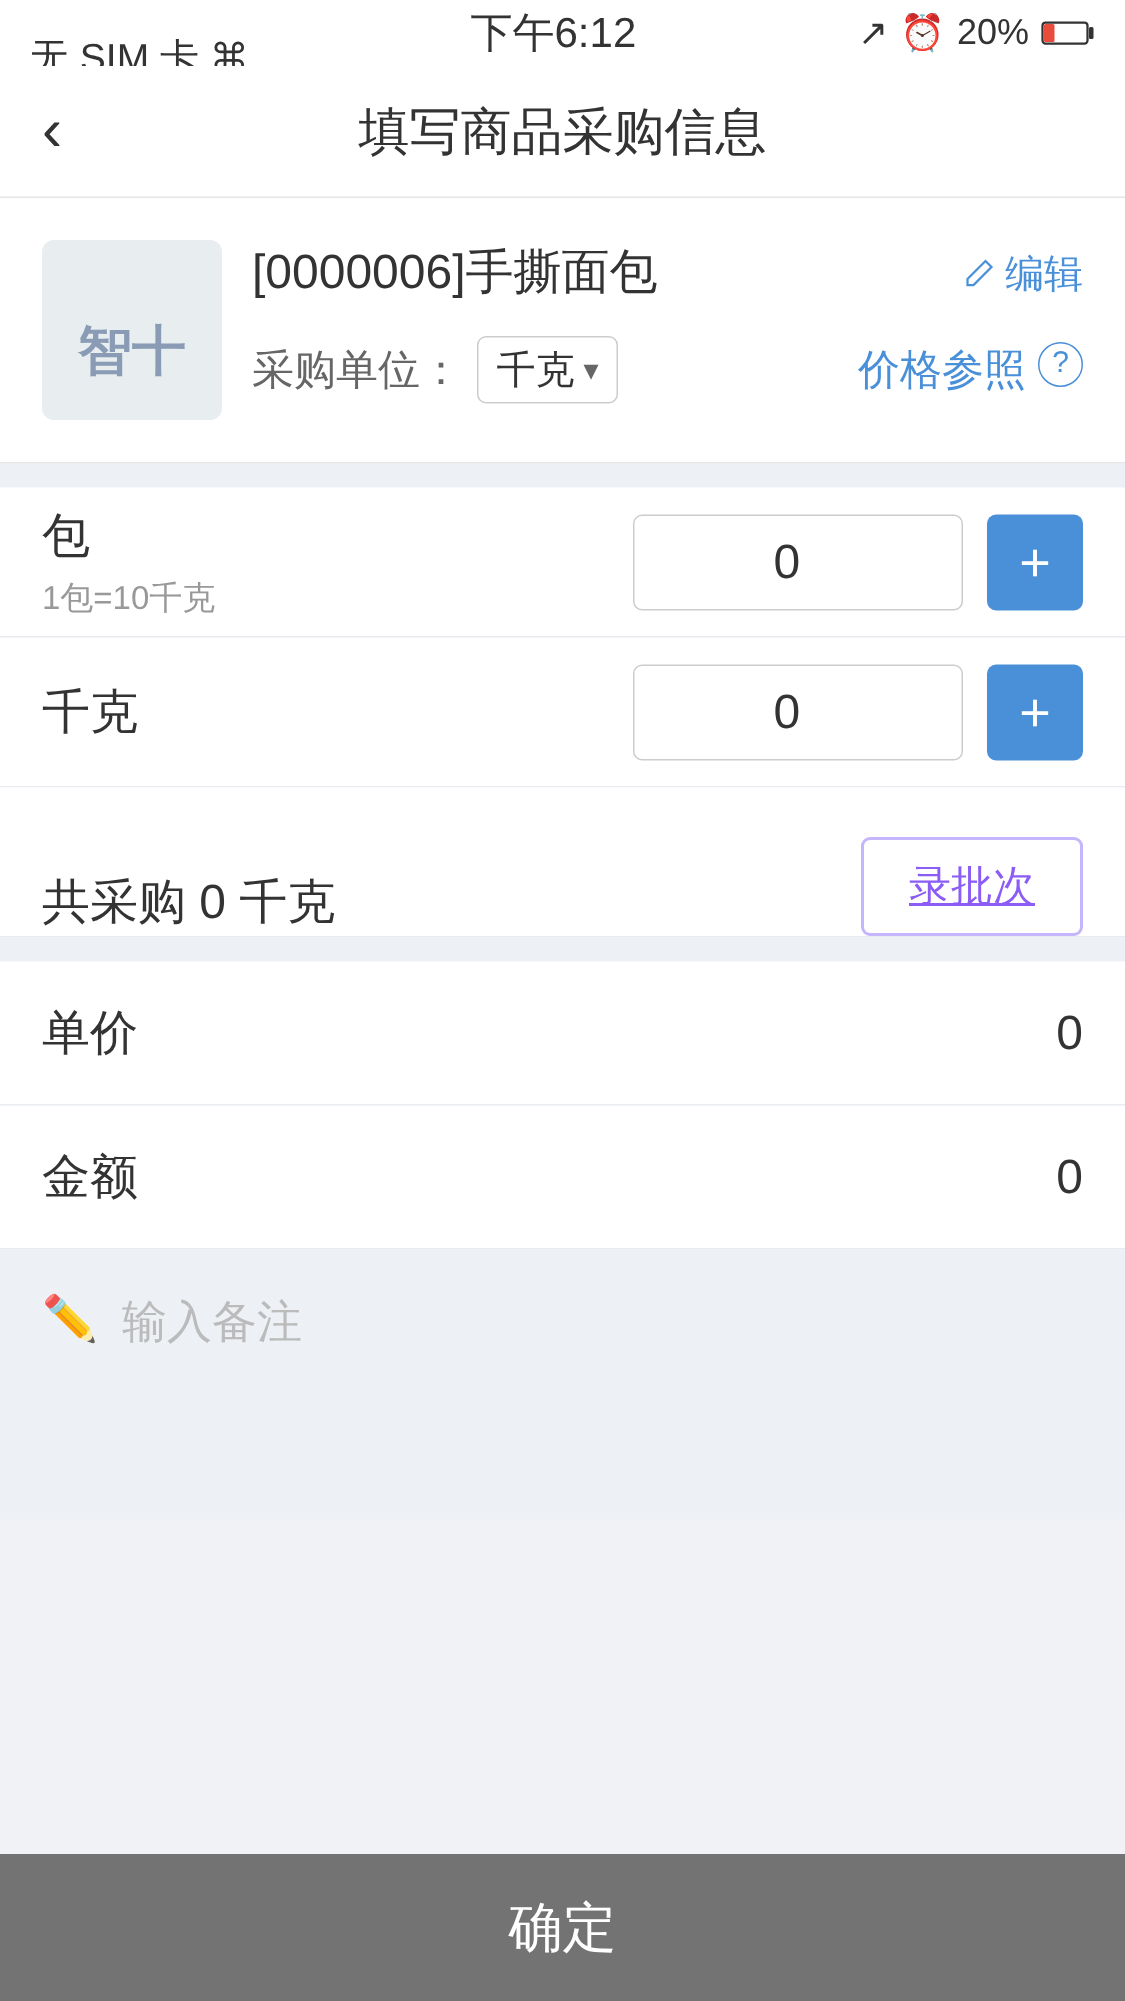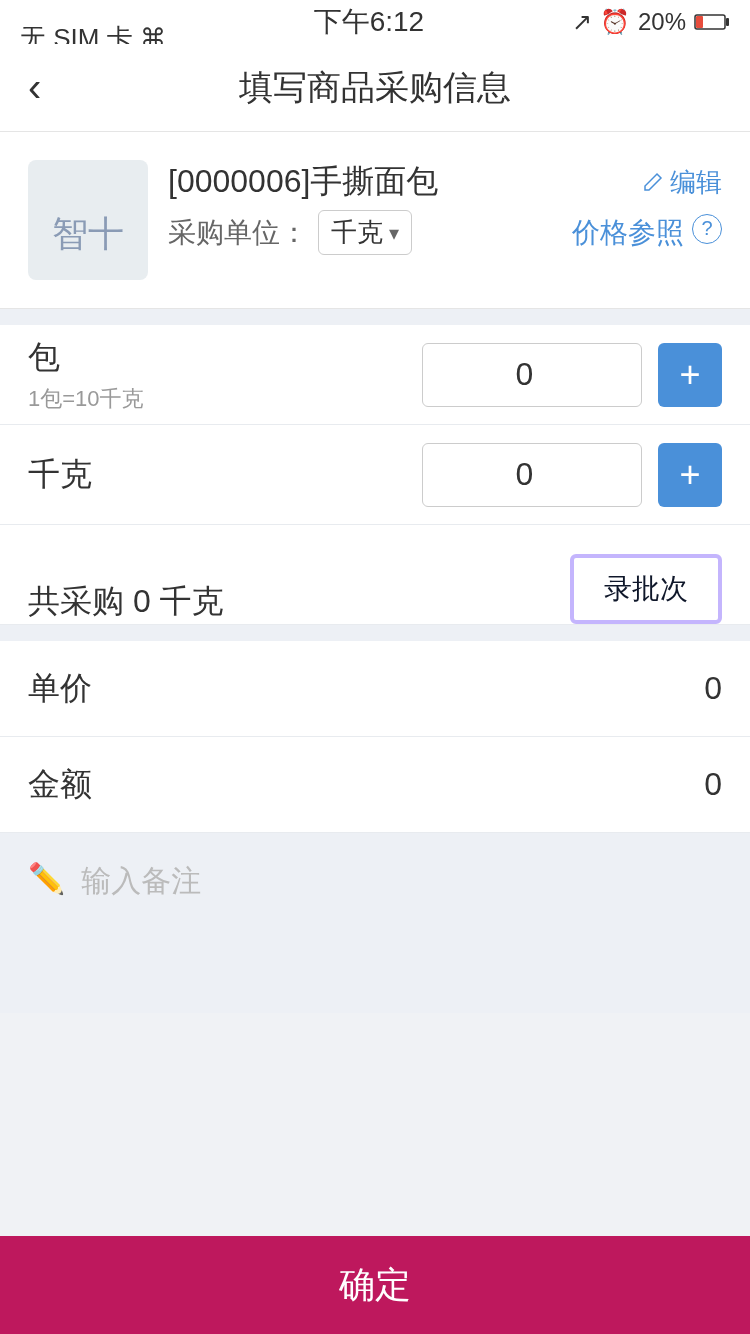--- a/index.html
+++ b/index.html
@@ -83,28 +83,28 @@
       background: #e8edf0;
       border-radius: 8px;
       display: flex;
       align-items: center;
       justify-content: center;
       flex-shrink: 0;
     }
     .product-image-logo {
       font-size: 36px;
       color: #8a9bb5;
-      font-weight: normal;
+      font-weight: bold;
       margin-top: 28px;
     }
     .product-info {
       flex: 1;
       display: flex;
       flex-direction: column;
-      gap: 6px;
+      gap: 20px;
     }
     .product-name-row {
       display: flex;
       justify-content: space-between;
       align-items: center;
     }
     .product-name {
       font-size: 32px;
       color: #333;
       font-weight: 500;
@@ -234,27 +234,28 @@
       padding: 0 28px;
       height: 100px;
       background: #fff;
       border-bottom: 1px solid #e8ebef;
     }
     .summary-text {
       font-size: 32px;
       color: #333;
     }
     .batch-btn {
-      border: 4px solid #c4b5fd;
+      border: 2px solid #c4b5fd;
       border-radius: 6px;
       padding: 12px 30px;
       font-size: 28px;
-      color: #0f172a;
-      background: #fff;
-      cursor: pointer;
+      color: #8b5cf6;
+      background: #fff;
+      cursor: pointer;
+      text-decoration: underline;
     }
 
     
     .price-section {
       background: #fff;
     }
     .price-row {
       display: flex;
       align-items: center;
       justify-content: space-between;
@@ -289,21 +290,21 @@
       color: #bbb;
     }
 
     
     .bottom-bar {
       position: fixed;
       bottom: 0;
       left: 0;
       width: 750px;
       height: 98px;
-      background: #be185d;
+      background: #737373;
       display: flex;
       align-items: center;
       justify-content: center;
       cursor: pointer;
     }
     .confirm-btn-text {
       font-size: 36px;
       color: #fff;
       font-weight: 500;
     }

